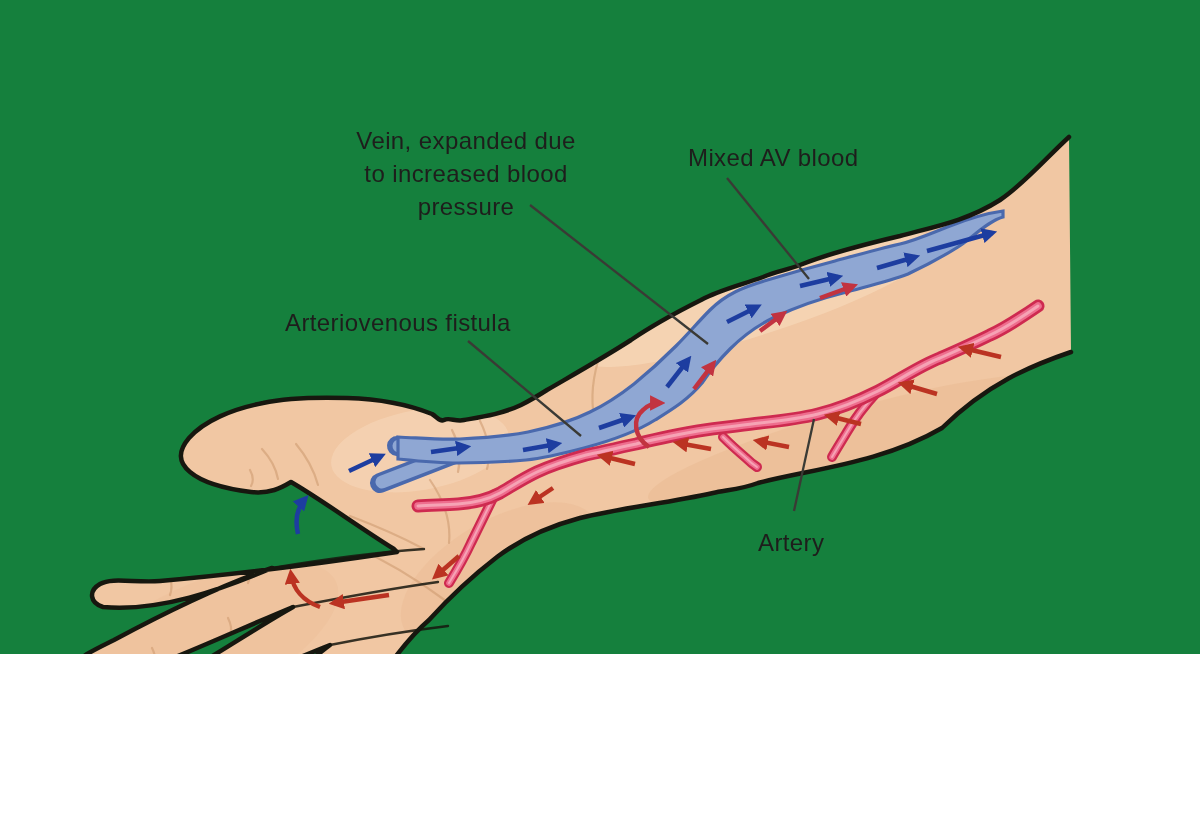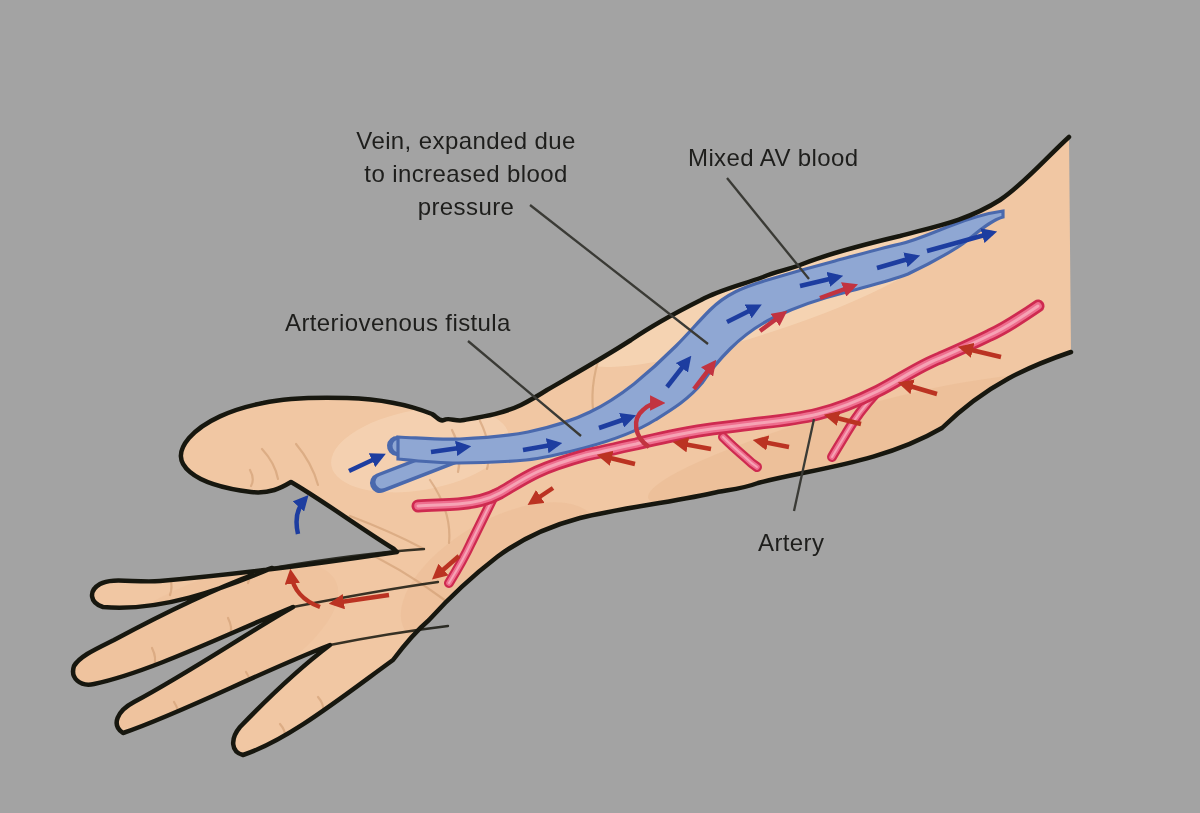--- a/index.html
+++ b/index.html
@@ -1,16 +1,16 @@
 <!DOCTYPE html>
 <html><head>
 <meta charset="utf-8">
 <style>
   html,body{margin:0;padding:0;background:#ffffff;}
-  .stage{position:relative;width:1200px;height:813px;background:#a3a3a3;overflow:hidden;}
+  .stage{position:relative;width:1200px;height:654px;background:#15803d;overflow:hidden;}
   svg{display:block;}
   text{font-family:"Liberation Sans", sans-serif;font-size:24px;letter-spacing:0.4px;}
 </style>
 </head>
 <body>
 
 <div class="stage">
 <svg width="1200" height="813" viewBox="0 0 1200 813">
   <defs>
     <marker id="ah-blue" viewBox="0 0 10 10" refX="6.5" refY="5" markerWidth="3.4" markerHeight="3.4" orient="auto">

